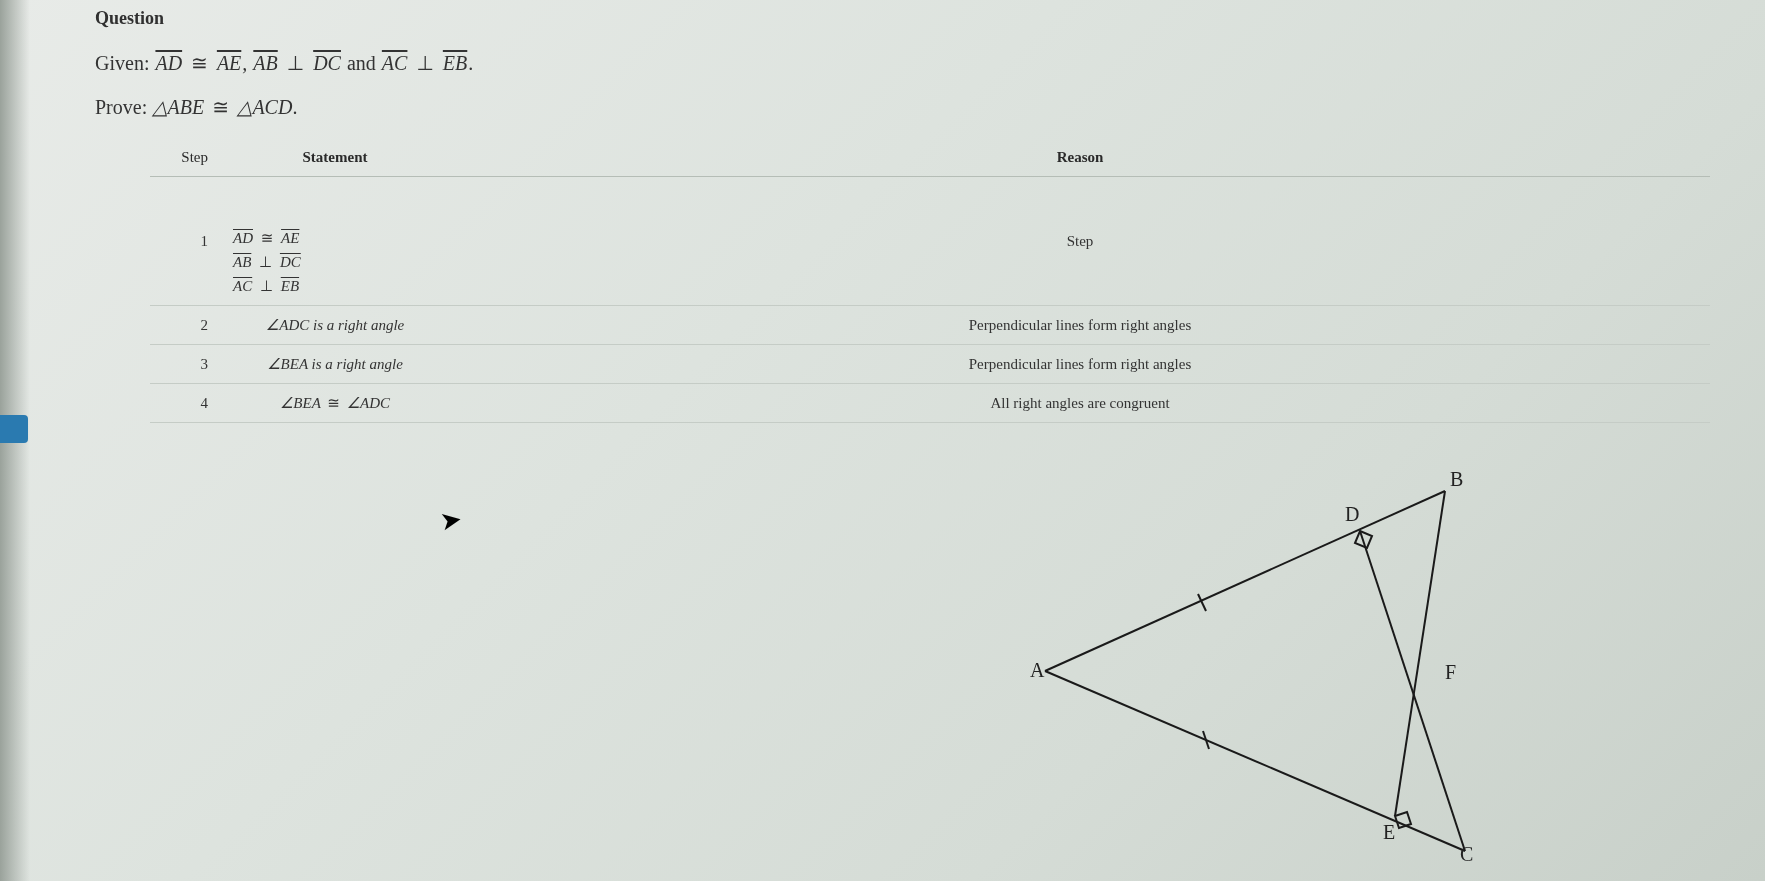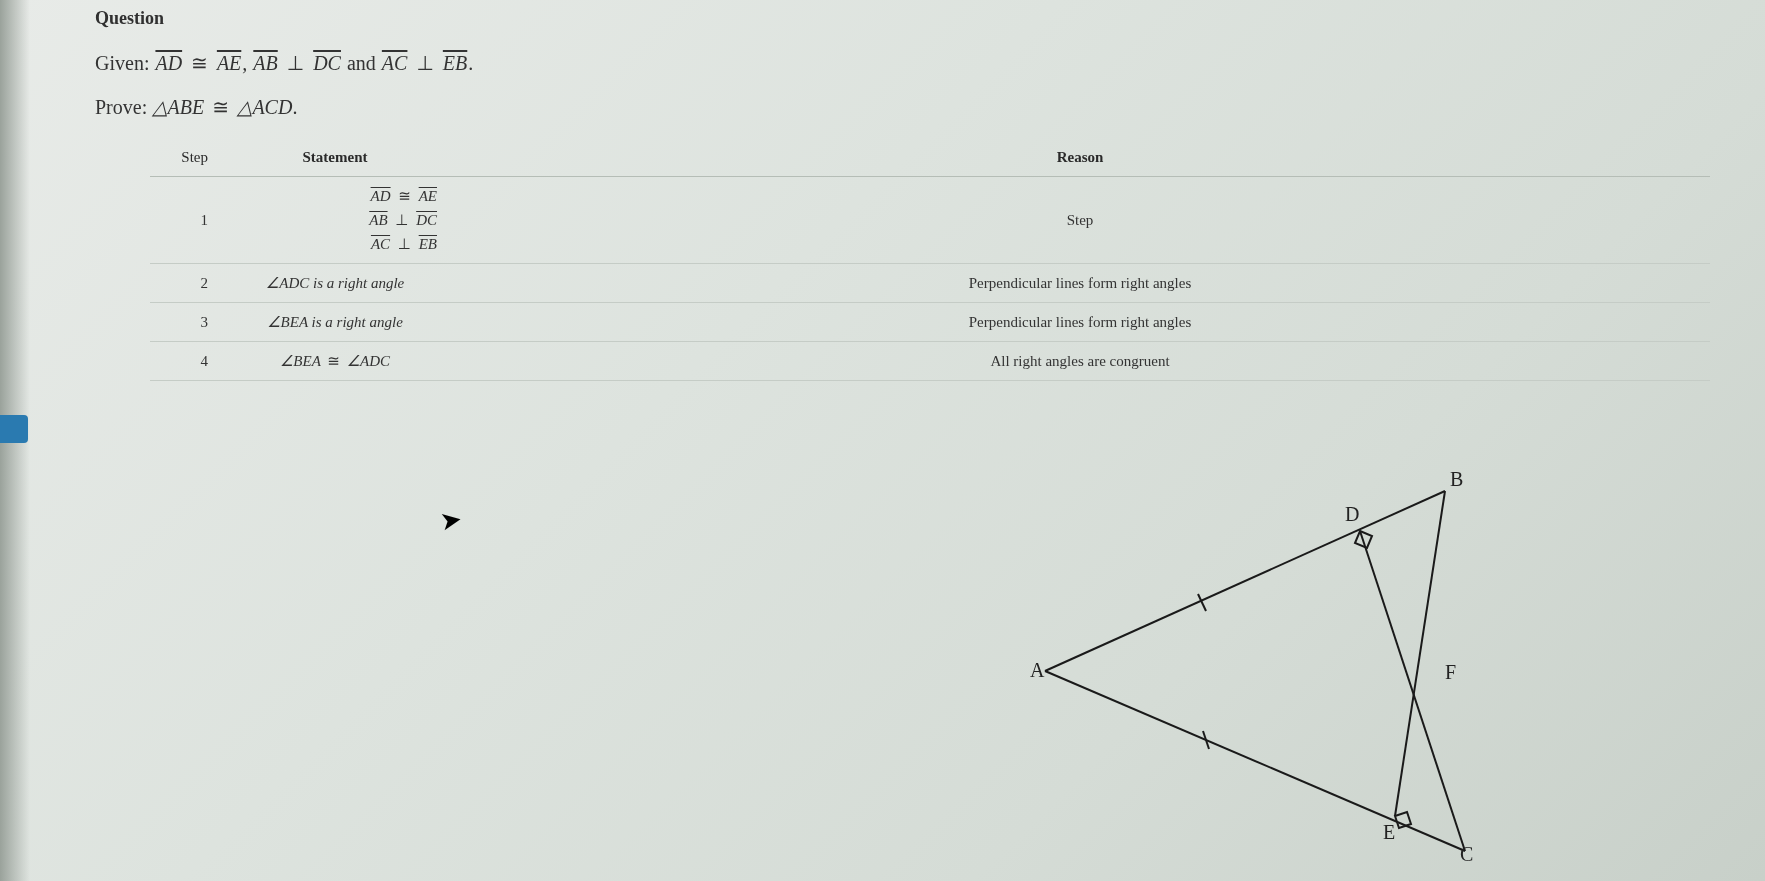--- a/index.html
+++ b/index.html
@@ -47,21 +47,21 @@
   }
   .proof-table td {
     padding: 10px 12px;
     border-bottom: 1px solid #c5ccc6;
     vertical-align: middle;
     color: #333;
   }
   .proof-table .step-col { width: 70px; text-align: right; font-weight: normal; }
   .proof-table .stmt-col { width: 230px; text-align: center; }
   .proof-table .reason-col { text-align: center; }
-  .stmt-stack { display: flex; flex-direction: column; gap: 6px; align-items: flex-end; }
+  .stmt-stack { display: flex; flex-direction: column; gap: 6px; align-items: flex-start; margin-top: 42px; }
   .stmt-stack > div { }
 
   .input-row {
     margin-top: 12px;
     margin-left: 55px;
     display: flex;
     gap: 8px;
     align-items: center;
   }
   .try-btn {

